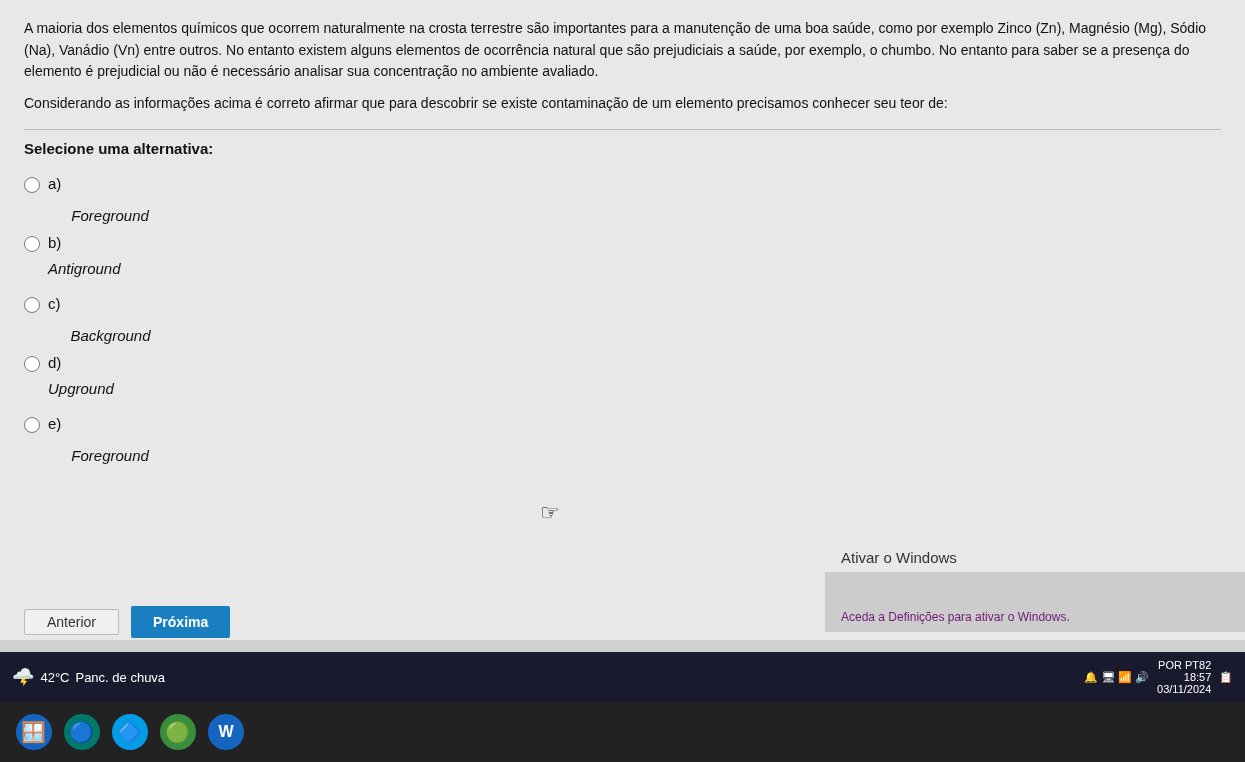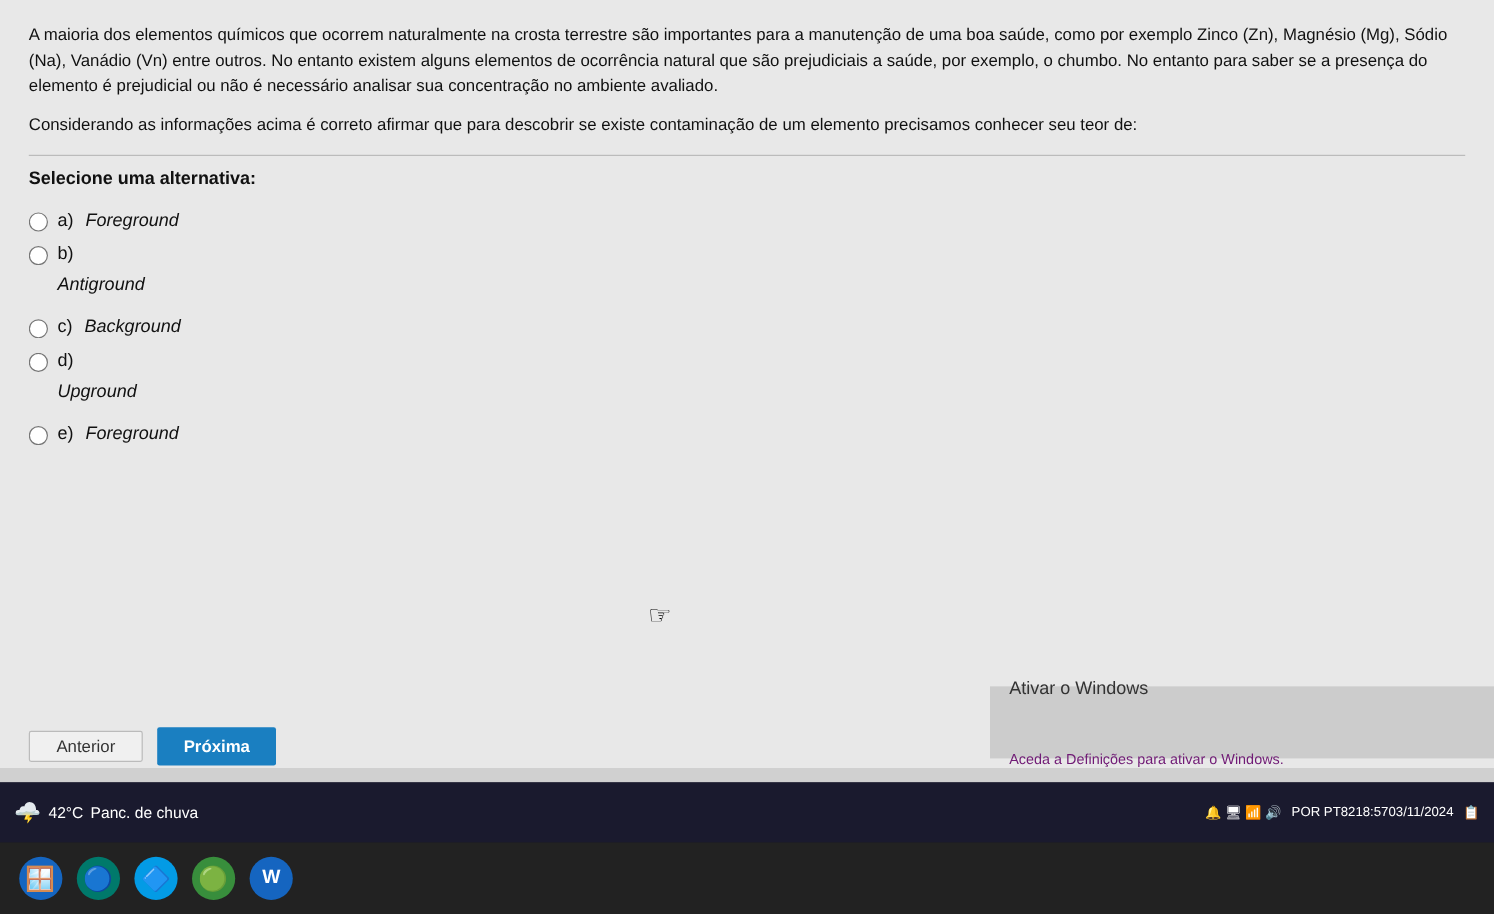--- a/index.html
+++ b/index.html
@@ -75,20 +75,21 @@
       cursor: pointer;
       accent-color: #555;
     }
 
     .option-letter {
       font-style: normal;
       margin-right: 2px;
     }
 
     .option-text {
+      margin-top: 32px;
     }
 
     .option-item.multiline label {
       flex-direction: column;
     }
 
     .option-item.multiline .option-row {
       display: flex;
       align-items: center;
       gap: 8px;
@@ -143,21 +144,21 @@
     
     .watermark-overlay {
       position: absolute;
       right: 0;
       bottom: 130px;
       width: 420px;
       height: 60px;
       background: rgba(180,180,180,0.55);
       display: flex;
       flex-direction: column;
-      justify-content: center;
+      justify-content: flex-end;
       padding: 8px 16px;
       gap: 44px;
     }
 
     .watermark-text1 {
       font-size: 15px;
       color: #333;
       font-weight: 500;
     }
 
@@ -230,21 +231,21 @@
       margin-left: auto;
       display: flex;
       align-items: center;
       gap: 8px;
       color: #fff;
       font-size: 11px;
     }
 
     .clock-area {
       display: flex;
-      flex-direction: row;
+      flex-direction: column;
       align-items: flex-end;
       font-size: 11px;
       color: #fff;
     }
   </style>
 </head>
 <body>
 
 <div class="main-content">
   <p class="paragraph-text">A maioria dos elementos químicos que ocorrem naturalmente na crosta terrestre são importantes para a manutenção de uma boa saúde, como por exemplo Zinco (Zn), Magnésio (Mg), Sódio (Na), Vanádio (Vn) entre outros. No entanto existem alguns elementos de ocorrência natural que são prejudiciais a saúde, por exemplo, o chumbo. No entanto para saber se a presença do elemento é prejudicial ou não é necessário analisar sua concentração no ambiente avaliado.</p>

